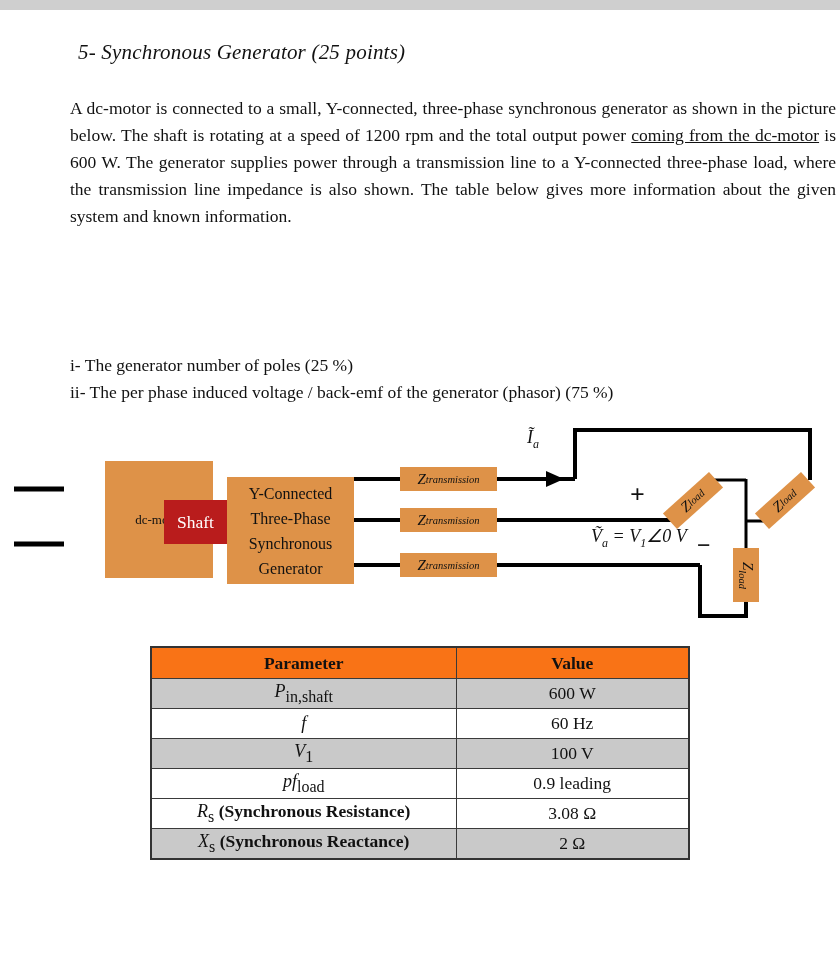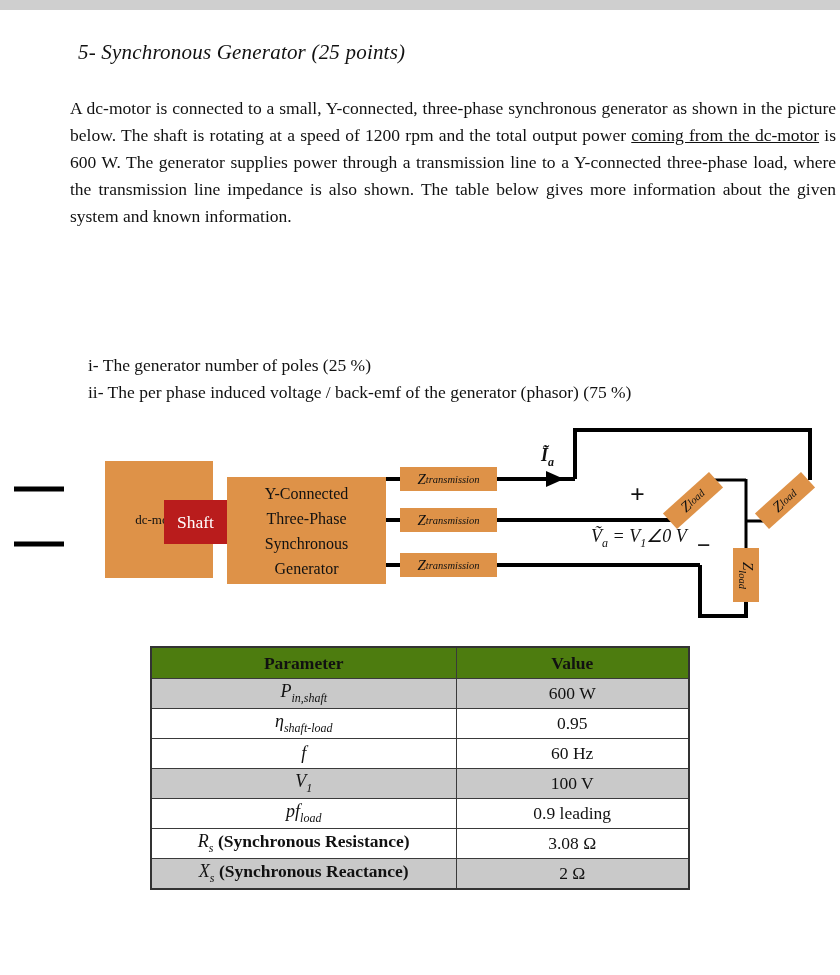--- a/index.html
+++ b/index.html
@@ -12,68 +12,68 @@
     position:absolute;left:38px;top:40px;font-size:21px;font-style:italic;
     letter-spacing:.2px;
     margin-left:40px;
   }
   .para{
     position:absolute;left:70px;width:766px;font-size:17.5px;line-height:27px;
     text-align:justify;
   }
   .p1{top:95px;}
   .p2{top:282px;}
-  .item{position:absolute;left:88px;font-size:17.5px;line-height:27px;font-family:Liberation Serif, serif;}
+  .item{position:absolute;left:70px;font-size:17.5px;line-height:27px;font-family:Liberation Serif, serif;}
   .item-i{top:352px;}
   .item-ii{top:379px;}
   .uline{text-decoration:underline;margin-top:28px;}
 
   
   .diagram{position:absolute;left:0;top:424px;width:840px;height:222px;}
   .wires{position:absolute;left:0;top:0;}
   .obox{
     position:absolute;background:var(--orange,#de9248);
     display:flex;align-items:center;justify-content:center;text-align:center;
   }
   .dc-motor{left:64px;top:37px;width:108px;height:117px;font-size:13px;margin-left:41px;}
   .shaft{
     position:absolute;left:164px;top:76px;width:63px;height:44px;background:#b91c1c;
     color:#fff;display:flex;align-items:center;justify-content:center;font-size:17.5px;
   }
-  .gen{left:227px;top:53px;width:123px;height:107px;font-size:16px;line-height:25px;padding:0 18px;}
+  .gen{left:227px;top:53px;width:123px;height:107px;font-size:16px;line-height:25px;padding:0 2px;}
   .ztrans{width:97px;height:24px;font-size:15px;font-style:italic;}
   .zt1{left:400px;top:43px;}
   .zt2{left:400px;top:84px;}
   .zt3{left:400px;top:129px;}
   .ztrans sub,.zdiag sub,.zv sub{font-size:10.5px;font-style:italic;}
   .zdiag{width:62px;height:21px;font-size:15px;font-style:italic;}
   .zl-left{left:662px;top:66px;transform:rotate(-42deg);}
   .zl-right{left:754px;top:66px;transform:rotate(-42deg);}
   .zv{left:733px;top:124px;width:26px;height:54px;font-size:15px;font-style:italic;}
   .zv .rot{transform:rotate(90deg);white-space:nowrap;}
-  .ia-label{position:absolute;left:527px;top:21px;font-size:18px;font-style:italic;font-weight:bold;margin-left:14px;}
+  .ia-label{position:absolute;left:527px;top:3px;font-size:18px;font-style:italic;font-weight:normal;}
   .ia-label sub{font-size:12px;}
   .plus-sign{position:absolute;left:630px;top:56px;font-size:26px;font-weight:bold;}
   .vlabel{position:absolute;left:591px;top:101px;font-size:18px;font-style:italic;}
   .vlabel sub{font-size:12px;}
   .minus-sign{position:absolute;left:697px;top:108px;font-size:24px;font-weight:bold;}
 
   
   .ptable{
     position:absolute;left:150px;top:646px;border-collapse:collapse;
     table-layout:fixed;width:538px;border:2px solid #333;
   }
   .ptable th,.ptable td{border:1px solid #3a3a3a;padding:0 6px;}
-  .ptable th{height:30px;font-size:17.5px;font-weight:bold;text-align:center;background:#4d7c0f;}
+  .ptable th{height:30px;font-size:17.5px;font-weight:bold;text-align:center;background:#f97316;}
   .ptable td{height:29px;font-size:17.5px;text-align:center;background:#fff;}
   .col-param{width:305px;}
   .col-value{width:233px;}
   tr.shaded td{background:var(--shade,#c9c9c9);}
   .sym{font-style:italic;font-size:18px;}
-  .sym-sub{font-style:italic;font-size:12px;}
+  .sym-sub{font-size:16px;}
   .suffix{font-weight:bold;font-size:17.5px;}
 </style>
 </head>
 <body>
 
 <div id="root">
 
   <div class="top-strip"></div>
 
   <div class="title">5- Synchronous Generator (25 points)</div>
@@ -159,24 +159,20 @@
         <th>Parameter</th>
         <th>Value</th>
       </tr>
     </thead>
     <tbody>
         <tr class="shaded">
           <td><span class="sym">P</span><sub class="sym-sub">in,shaft</sub></td>
           <td>600 W</td>
         </tr>
         <tr>
-          <td><span class="sym">η</span><sub class="sym-sub">shaft-load</sub></td>
-          <td>0.95</td>
-        </tr>
-        <tr>
           <td><span class="sym">f</span></td>
           <td>60 Hz</td>
         </tr>
         <tr class="shaded">
           <td><span class="sym">V</span><sub class="sym-sub">1</sub></td>
           <td>100 V</td>
         </tr>
         <tr>
           <td><span class="sym">pf</span><sub class="sym-sub">load</sub></td>
           <td>0.9 leading</td>

